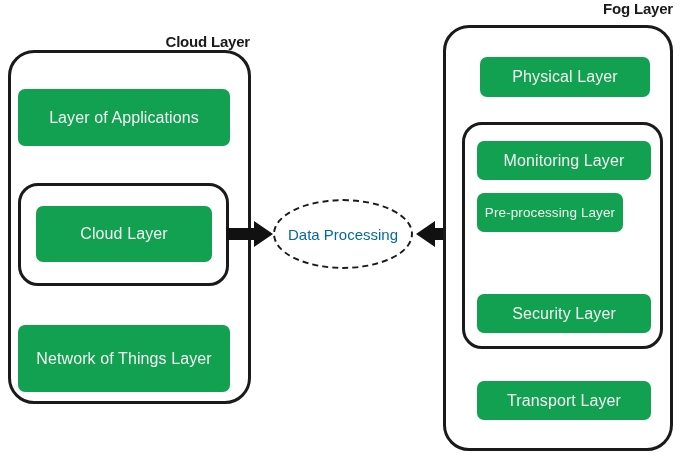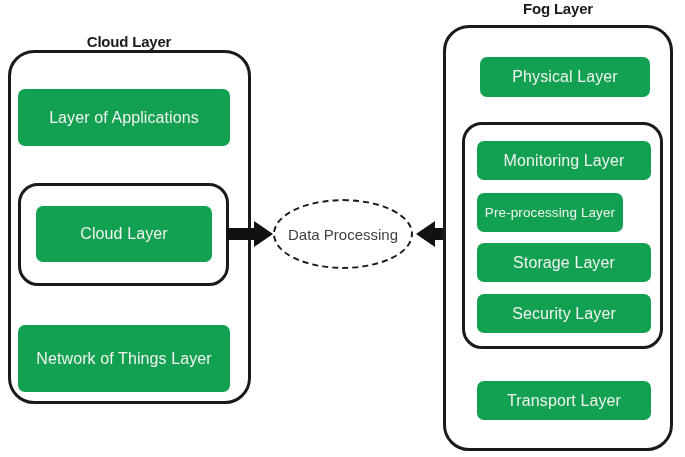--- a/index.html
+++ b/index.html
@@ -19,21 +19,21 @@
   }
 
   
   .section-title {
     position: absolute;
     font-weight: bold;
     font-size: 15px;
     color: #1a1a1a;
     letter-spacing: -0.2px;
     white-space: nowrap;
-    text-align: center;
+    text-align: right;
   }
   #cloud-title { left: 8px;  top: 33px; width: 242px; }
   #fog-title   { left: 443px; top: 0px;  width: 230px; }
 
   
   .outer-box {
     position: absolute;
     border: 3px solid #1a1a1a;
     border-radius: 26px;
     background: #ffffff;
@@ -89,21 +89,21 @@
     top: 199px;
     width: 140px;
     height: 70px;
     border: 2px dashed #1a1a1a;
     border-radius: 50%;
     background: #ffffff;
     display: flex;
     align-items: center;
     justify-content: center;
     font-size: 15px;
-    color: #404040;
+    color: #0369a1;
     box-sizing: border-box;
     white-space: nowrap;
   }
 
   
   .arrow-svg {
     position: absolute;
     overflow: visible;
   }
   #arrow-cloud-to-processing { left: 226px; top: 220px; }
@@ -141,19 +141,18 @@
   <div class="outer-box" id="fog-outer"></div>
 
   <div class="chip" id="chip-physical">Physical Layer</div>
 
   <div class="inner-box" id="fog-inner"></div>
 
   <div class="chip" id="chip-monitoring">Monitoring Layer</div>
 
   <div class="chip small" id="chip-preprocess">Pre-processing Layer</div>
 
-  <div class="chip" id="chip-storage">Storage Layer</div>
 
   <div class="chip" id="chip-security">Security Layer</div>
 
   <div class="chip" id="chip-transport">Transport Layer</div>
 
 </div>
 
 </body></html>

